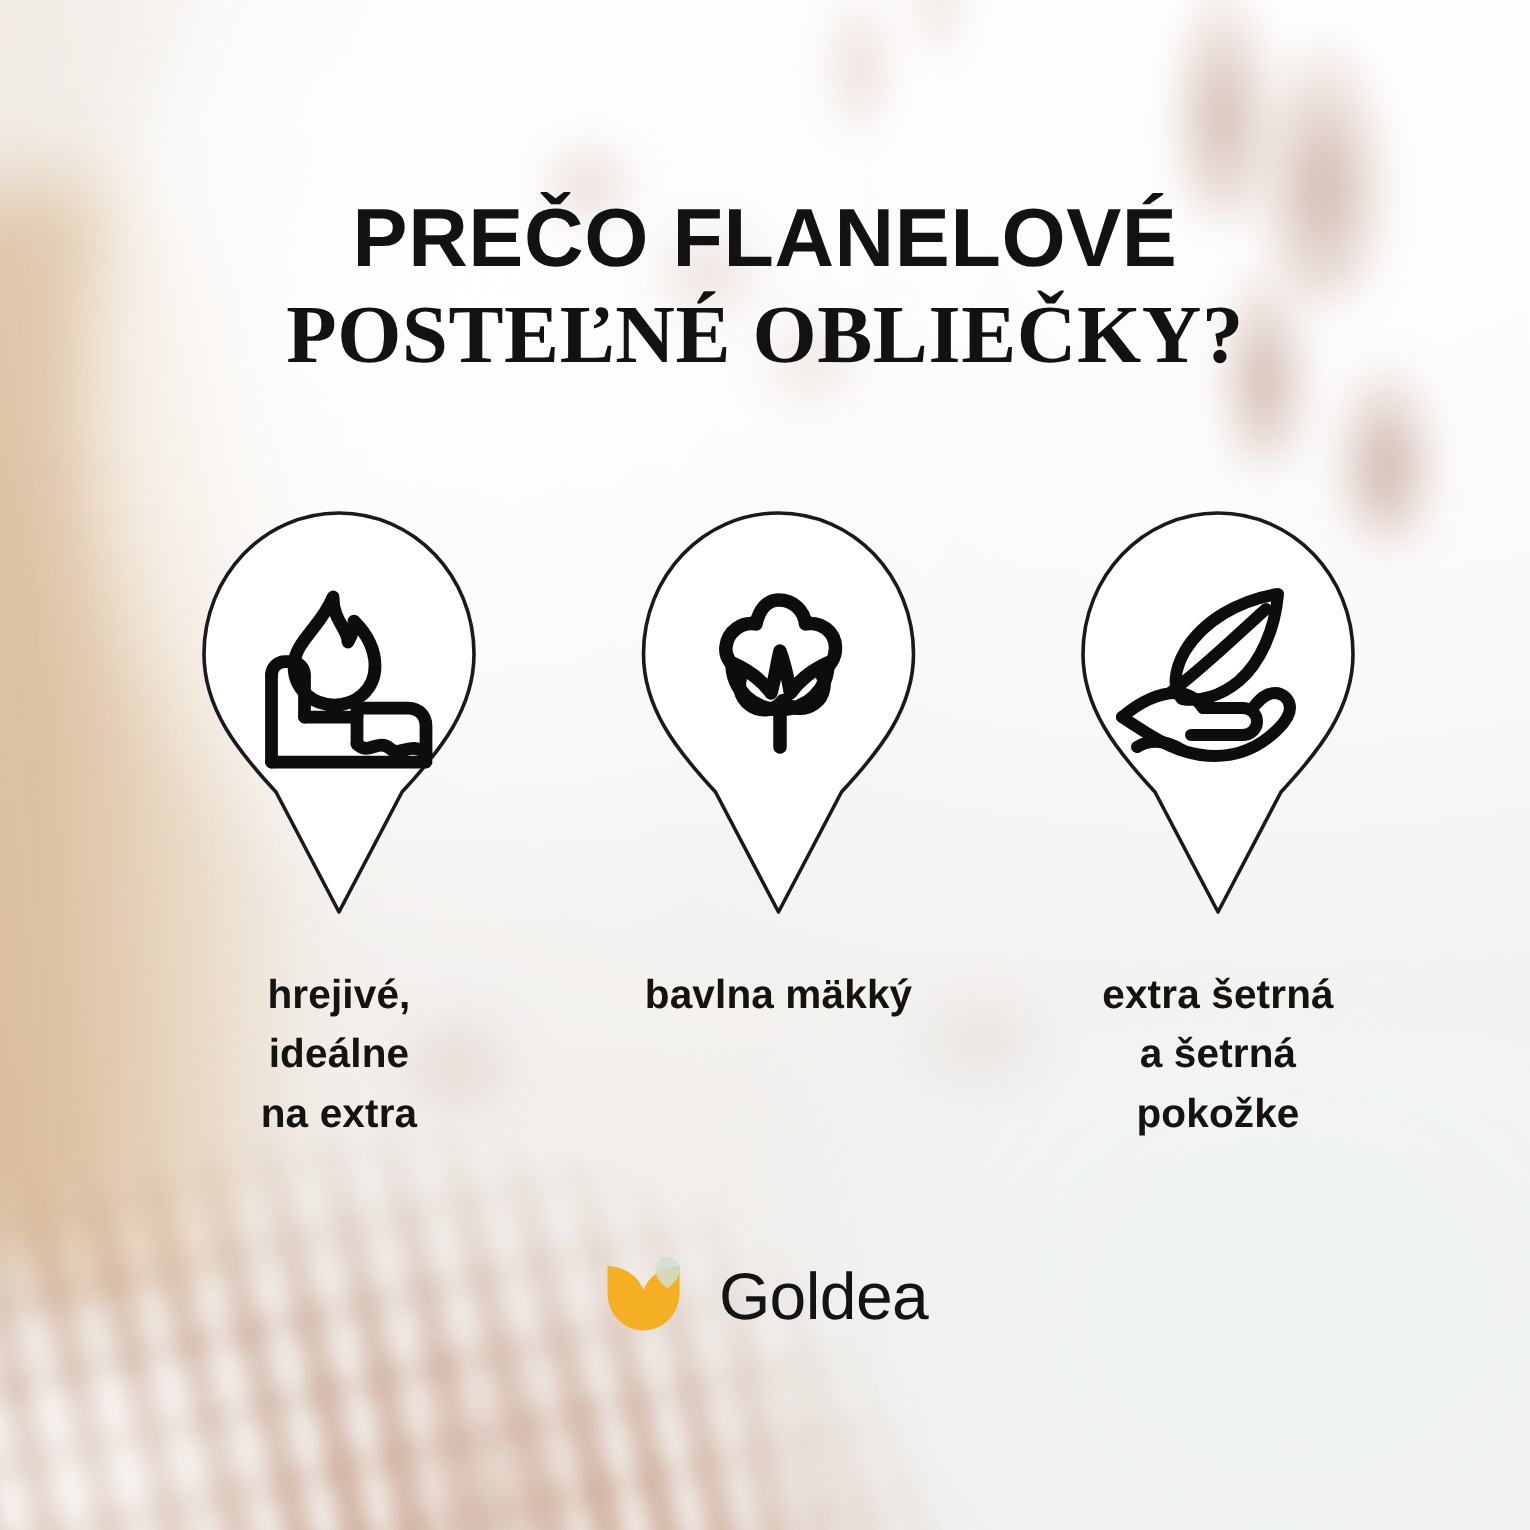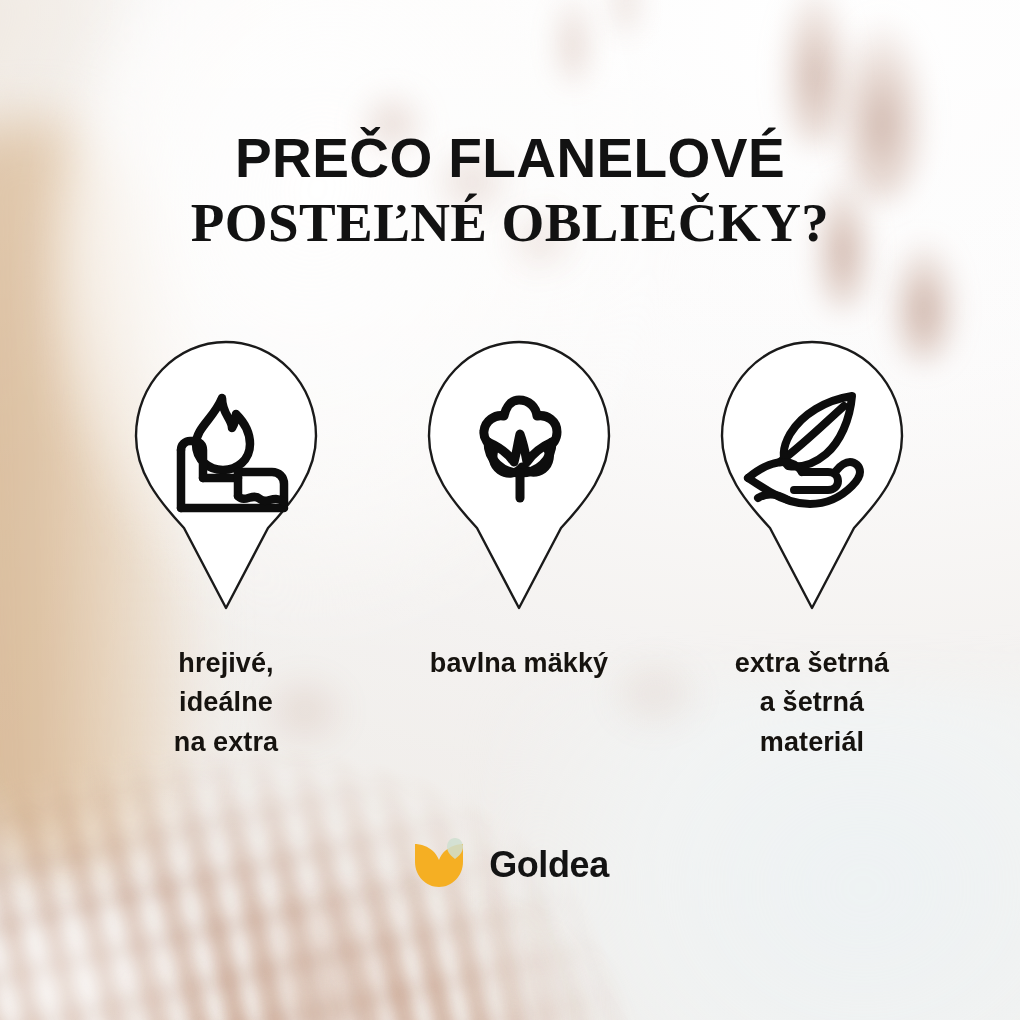--- a/index.html
+++ b/index.html
@@ -149,21 +149,21 @@
     letter-spacing:.1px;
   }
   .caption span { display:block; }
 
   .brand {
     position:absolute; left:0; right:0; top:836px;
     display:flex; align-items:center; justify-content:center; gap:22px;
   }
   .brand-mark { width:56px; height:58px; position:relative; }
   .brand-name {
-    font-size:36px; font-weight:bold; color:#131313; letter-spacing:-.4px;
+    font-size:44px; font-weight:normal; color:#131313; letter-spacing:-.4px;
     line-height:1;
   }
 </style>
 </head>
 <body>
 
 <div id="poster">
 
   <div class="bg-layer bg-base">
     <div class="bg-headboard2"></div>
@@ -266,21 +266,21 @@
               <path d="M8 86 C8 86 20 94 30 100 C42 107 56 112 70 112
                        C86 112 100 106 112 94 C117 89 120 84 120 80
                        C120 74 115 70 110 70 C104 70 100 74 96 79"></path>
               <path d="M18 106 C28 100 38 102 48 108"></path>
             </g>
           </svg>
         </div>
         <div class="caption">
           <span>extra šetrná</span>
           <span>a šetrná</span>
-          <span>materiál</span>
+          <span>pokožke</span>
         </div>
       </div>
 
     </div>
 
     <div class="brand">
       <div class="brand-mark">
         <svg viewBox="0 0 56 58" aria-hidden="true">
           <path d="M4 8 C4 8 22 8 28 24 C34 8 52 8 52 8 L52 26 C52 40 41 51 28 51
                    C15 51 4 40 4 26 Z" fill="#F5AF23"></path>

